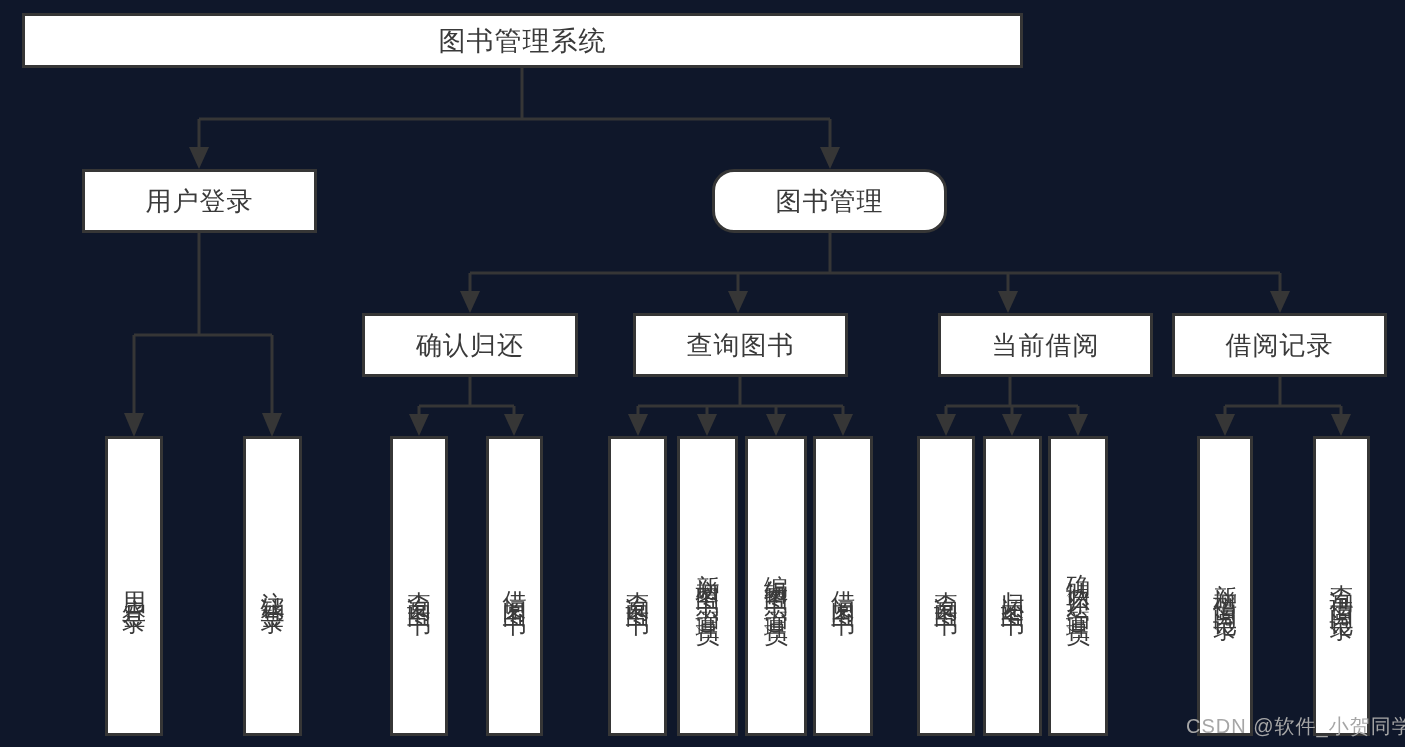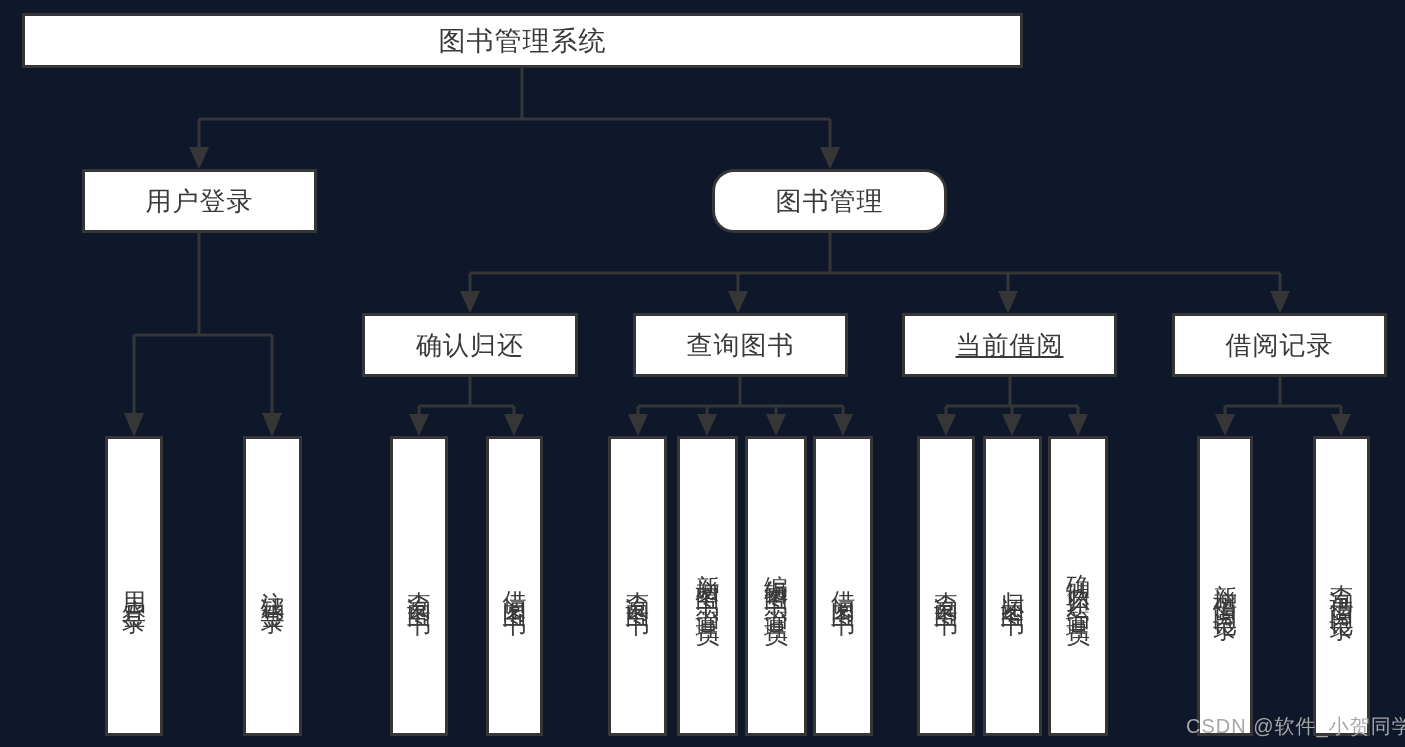--- a/index.html
+++ b/index.html
@@ -102,21 +102,21 @@
     <polygon points="1331,414 1351,414 1341,436"></polygon>
   </svg>
 
   <div class="box hbox rootbox" style="left:22px; top:13px; width:1001px; height:55px;">图书管理系统</div>
 
   <div class="box hbox" style="left:82px; top:169px; width:235px; height:64px;">用户登录</div>
   <div class="box hbox" style="left:712px; top:169px; width:235px; height:64px;border-radius:22px;">图书管理</div>
 
   <div class="box hbox" style="left:362px; top:313px; width:216px; height:64px;">确认归还</div>
   <div class="box hbox" style="left:633px; top:313px; width:215px; height:64px;">查询图书</div>
-  <div class="box hbox" style="left:902px; top:313px; width:215px; height:64px;text-decoration:underline;">当前借阅</div>
+  <div class="box hbox" style="left:938px; top:313px; width:215px; height:64px;">当前借阅</div>
   <div class="box hbox" style="left:1172px; top:313px; width:215px; height:64px;">借阅记录</div>
 
   <div class="box vbox" style="left:105px; top:436px; width:58px; height:300px;">
     <span>用户登录</span>
   </div>
   <div class="box vbox" style="left:243px; top:436px; width:59px; height:300px;">
     <span>注销登录</span>
   </div>
 
   <div class="box vbox" style="left:390px; top:436px; width:58px; height:300px;">

